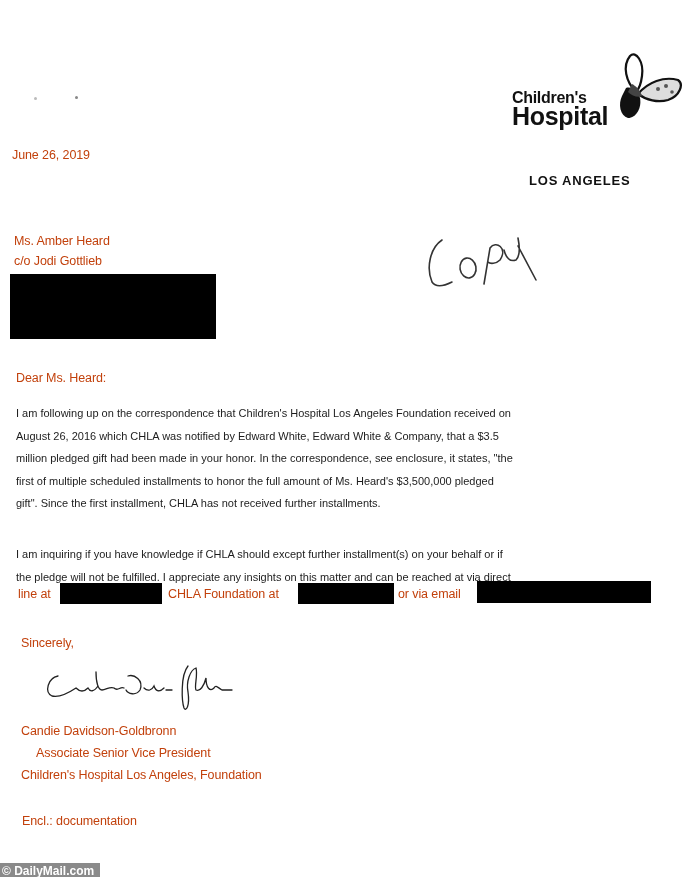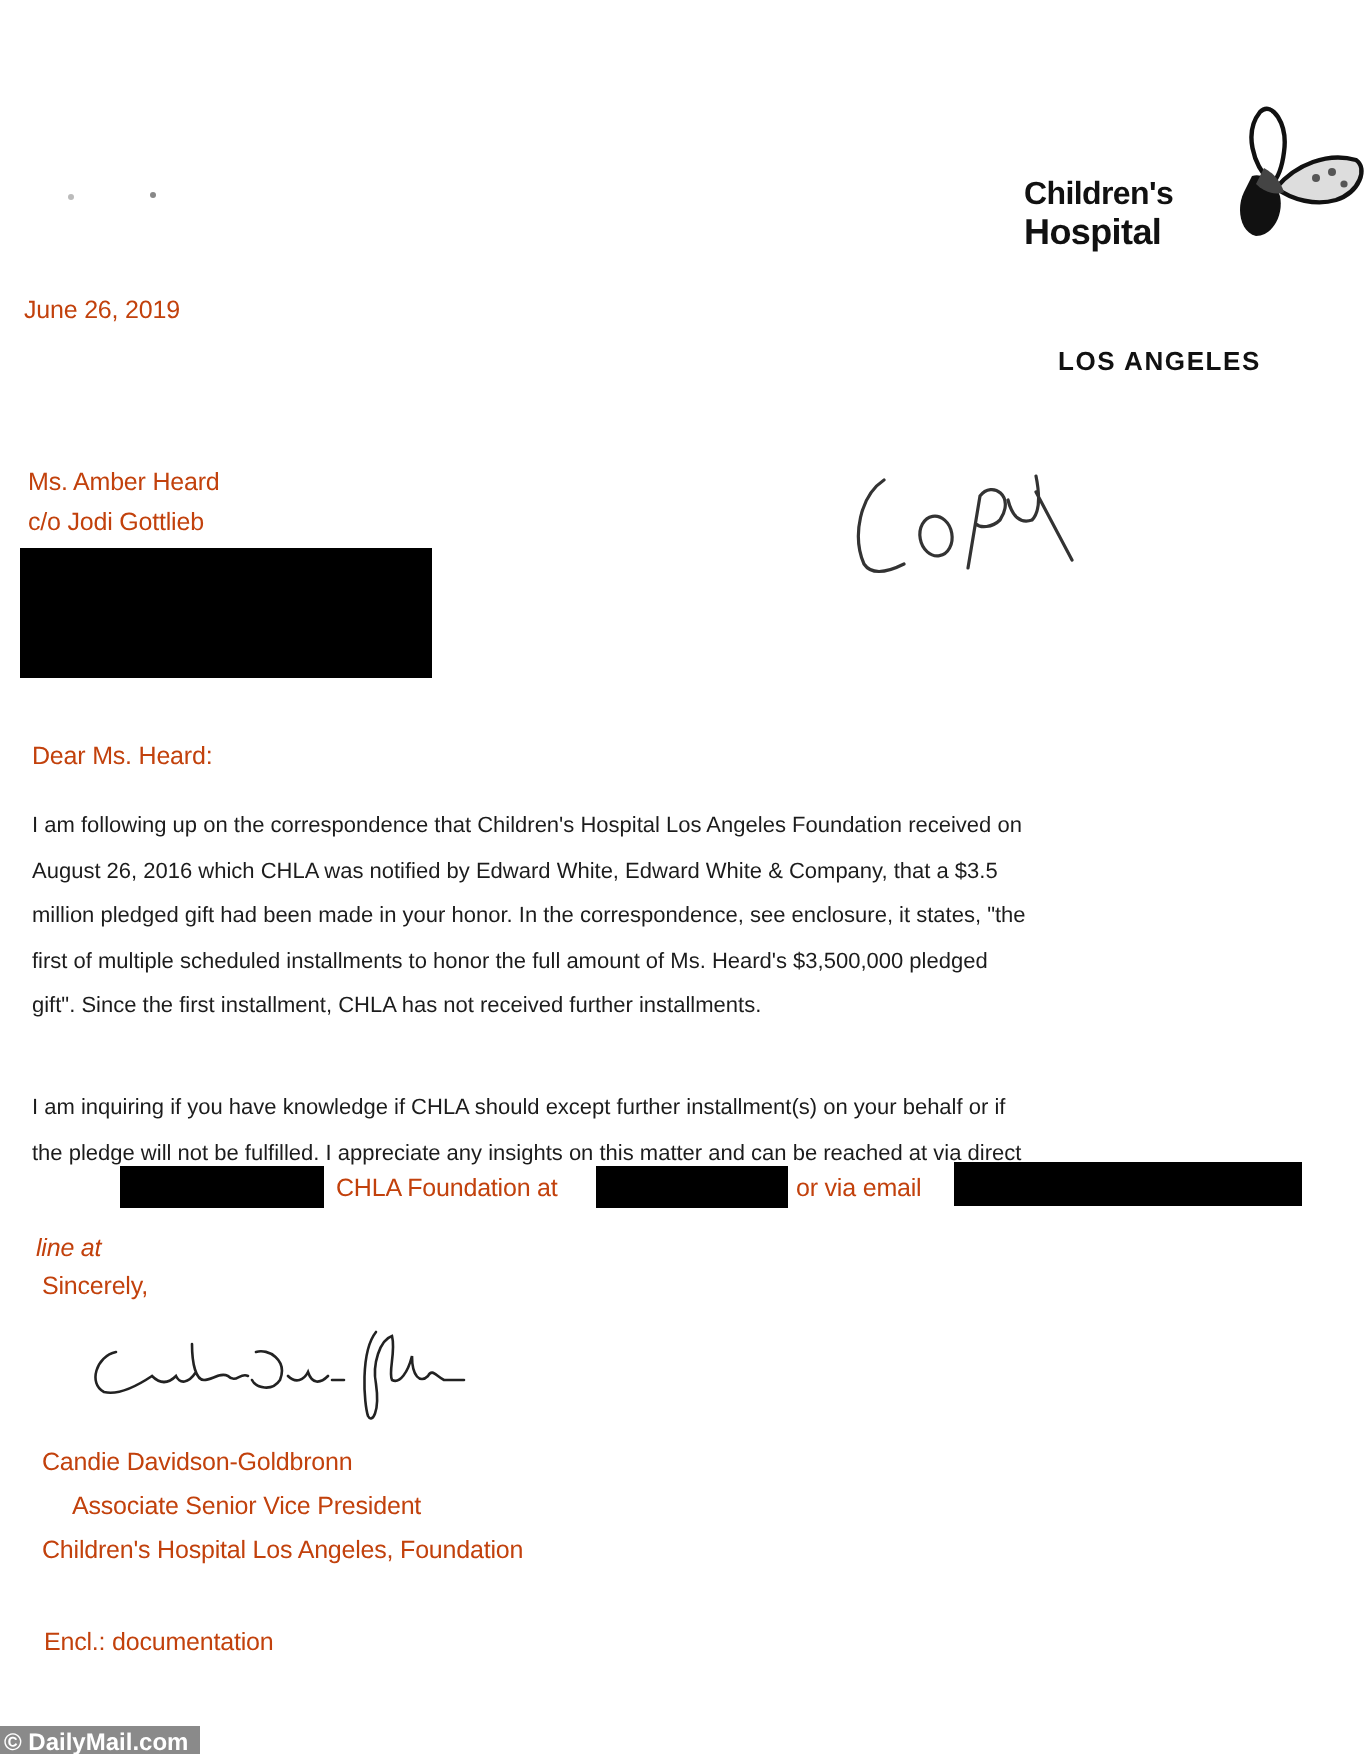--- a/index.html
+++ b/index.html
@@ -2,21 +2,21 @@
 <html><head>
 <meta charset="utf-8">
 <style>
   html, body { margin: 0; padding: 0; background: #ffffff; }
   body { width: 683px; height: 877px; position: relative; overflow: hidden;
          font-family: "Liberation Sans", "DejaVu Sans", sans-serif; color: #1a1a1a; }
   .page { position: absolute; inset: 0; background: #fff; }
   .text { position: absolute; font-size: 12.5px; line-height: 16px; white-space: nowrap; color: #c2410c; letter-spacing: -0.1px; }
   .logo { position: absolute; left: 508px; top: 52px; width: 170px; height: 70px; }
   .logo-line1 { position: absolute; left: 4px; top: 34px; font-size: 16px; font-weight: bold; line-height: 20px; letter-spacing: -0.3px; color: #111; }
-  .logo-line2 { position: absolute; left: 4px; top: 53px; font-size: 18px; font-weight: bold; line-height: 20px; letter-spacing: -0.3px; color: #111; }
+  .logo-line2 { position: absolute; left: 4px; top: 53px; font-size: 25px; font-weight: bold; line-height: 20px; letter-spacing: -0.3px; color: #111; }
   .logo-line3 { position: absolute; left: 21px; top: 71px; font-size: 13px; font-weight: bold; letter-spacing: 0.8px; color: #111; }
   .redact { position: absolute; background: #000; }
   .para { position: absolute; left: 16px; width: 660px; font-size: 11px; line-height: 22.5px; color: #1c1c1c; }
   .para div { white-space: nowrap; }
   .copy { position: absolute; left: 420px; top: 228px; }
   .sig { position: absolute; left: 40px; top: 662px; }
   .watermark { position: absolute; left: 0; top: 863px; background: #8a8a8a; color: #fff; font-weight: bold;
                font-size: 12px; padding: 1px 6px 1px 2px; line-height: 14px; }
   .dot { position: absolute; width: 3px; height: 3px; background: #888; border-radius: 50%; }
 </style>
@@ -63,21 +63,21 @@
     <div>August 26, 2016 which CHLA was notified by Edward White, Edward White &amp; Company, that a $3.5</div>
     <div>million pledged gift had been made in your honor.  In the correspondence, see enclosure, it states, "the</div>
     <div>first of multiple scheduled installments to honor the full amount of Ms. Heard's $3,500,000 pledged</div>
     <div>gift".  Since the first installment, CHLA has not received further installments.</div>
   </div>
 
   <div class="para" style="top:528px;margin-top:15px;">
     <div>I am inquiring if you have knowledge if CHLA should except further installment(s) on your behalf or if</div>
     <div>the pledge will not be fulfilled.  I appreciate any insights on this matter and can be reached at via direct</div>
   </div>
-  <div class="text" style="left:18px; top:616px;font-style:italic;">line at</div>
+  <div class="text" style="left:18px; top:586px;">line at</div>
   <div class="redact" style="left:60px; top:583px; width:102px; height:21px;"></div>
   <div class="text" style="left:168px; top:586px;">CHLA Foundation at</div>
   <div class="redact" style="left:298px; top:583px; width:96px; height:21px;"></div>
   <div class="text" style="left:398px; top:586px;">or via email</div>
   <div class="redact" style="left:477px; top:581px; width:174px; height:22px;"></div>
 
   <div class="text" style="left:21px; top:635px;">Sincerely,</div>
 
   <svg class="sig" width="200" height="50" viewBox="0 0 200 50">
     <path d="M18 14 C 8 16, 4 30, 12 34 C 20 36, 30 30, 36 26 C 40 30, 44 30, 48 26 C 50 30, 54 30, 58 24 M 56 10 C 56 20, 58 28, 62 28 C 66 28, 70 24, 74 26 C 78 30, 80 24, 84 26" fill="none" stroke="#222" stroke-width="1.3" stroke-linecap="round"></path>

